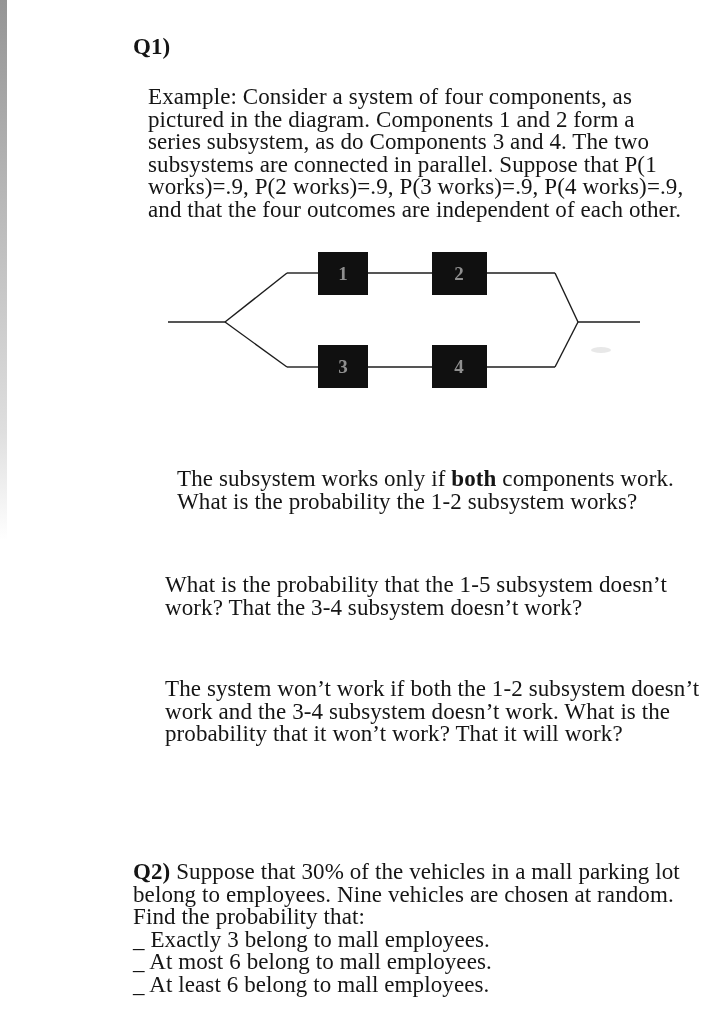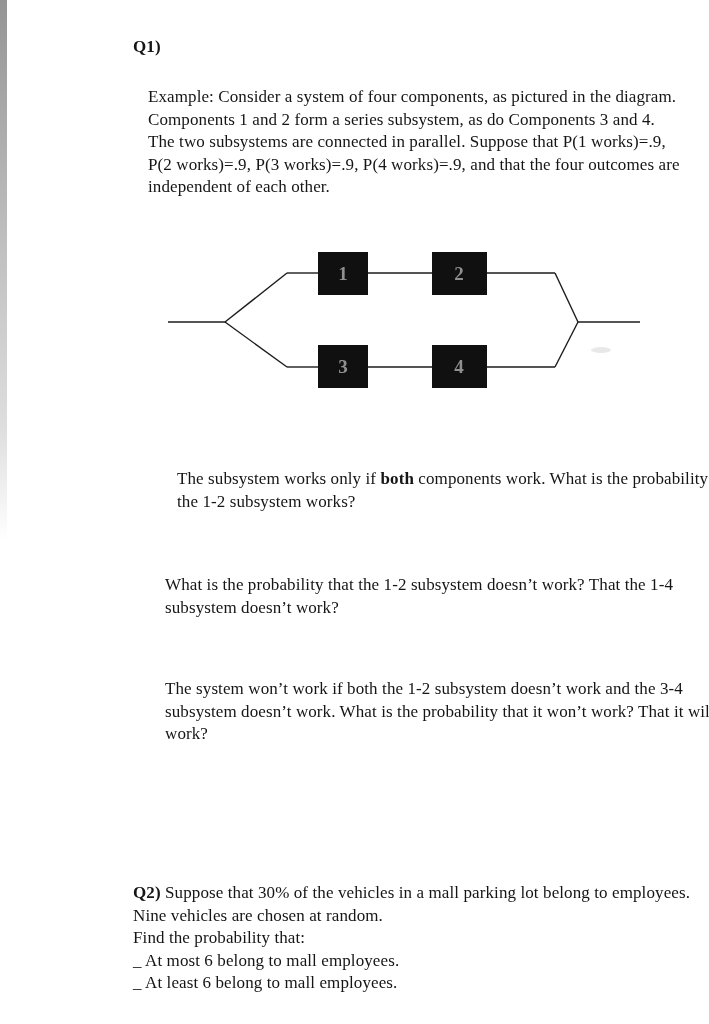--- a/index.html
+++ b/index.html
@@ -14,21 +14,21 @@
   }
   .scan-edge {
     position: absolute;
     left: 0; top: 0;
     width: 7px; height: 540px;
     background: linear-gradient(to bottom, #828282 0%, #a9a9a9 35%, #d9d9d9 80%, #ffffff 100%);
     opacity: .85;
   }
   .blk {
     position: absolute;
-    font-size: 17px;
+    font-size: 23px;
     line-height: 22.5px;
     letter-spacing: 0.1px;
   }
   .b { font-weight: bold; }
   .u { }
   .diagram-wrap { position: absolute; left: 135px; top: 238px; }
   svg text {
     font-family: "Liberation Serif", serif;
     font-weight: bold;
     font-size: 19px;
@@ -73,22 +73,23 @@
 
     <text x="208" y="42" text-anchor="middle" fill="#8f8f8f">1</text>
     <text x="324" y="42" text-anchor="middle" fill="#8f8f8f">2</text>
     <text x="208" y="135" text-anchor="middle" fill="#8f8f8f">3</text>
     <text x="324" y="135" text-anchor="middle" fill="#8f8f8f">4</text>
   </svg>
 </div>
 
 <div class="blk" style="left:177px; top:468px; width:545px;"><span>The subsystem works only if </span><span class="b">both</span><span> components work.  What is the probability the 1-2 subsystem works?</span></div>
 
-<div class="blk" style="left:165px; top:574px; width:545px;">What is the probability that the 1-2 subsystem doesn’t work? That the 1-4 subsystem doesn’t work?</div>
+<div class="blk" style="left:165px; top:574px; width:545px;">What is the probability that the 1-5 subsystem doesn’t work? That the 3-4 subsystem doesn’t work?</div>
 
 <div class="blk" style="left:165px; top:678px; width:550px;">The system won’t work if both the 1-2 subsystem doesn’t work and the 3-4 subsystem doesn’t work.  What is the probability that it won’t work?  That it will work?</div>
 
-<div class="blk" style="left:133px; top:882px; width:562px;">
+<div class="blk" style="left:133px; top:861px; width:562px;">
   <div><span class="b">Q2)</span><span>  Suppose that 30% of the vehicles in a mall parking lot belong to employees. Nine vehicles are chosen at random.</span></div>
   <div>Find the probability that:</div>
+  <div>_ Exactly 3 belong to mall employees.</div>
   <div>_ At most 6 belong to mall employees.</div>
   <div>_ At least 6 belong to mall employees.</div>
 </div>
 
 </body></html>

